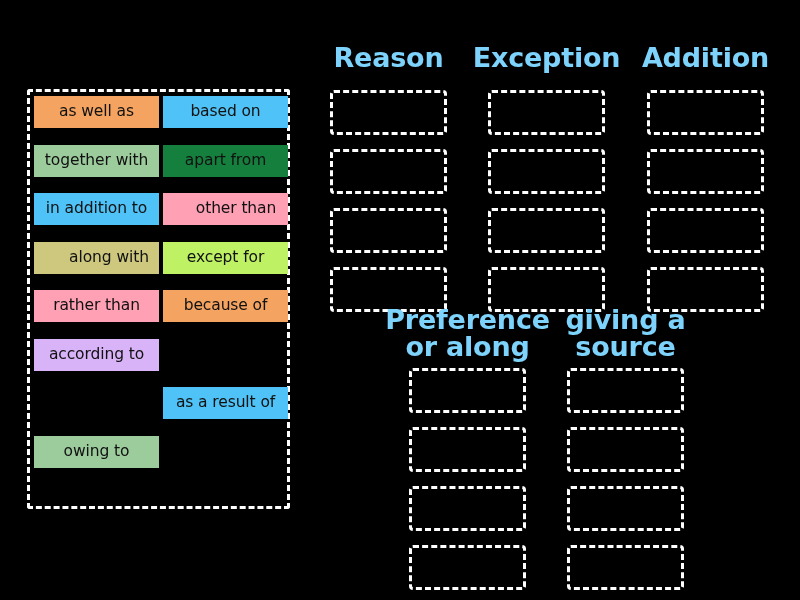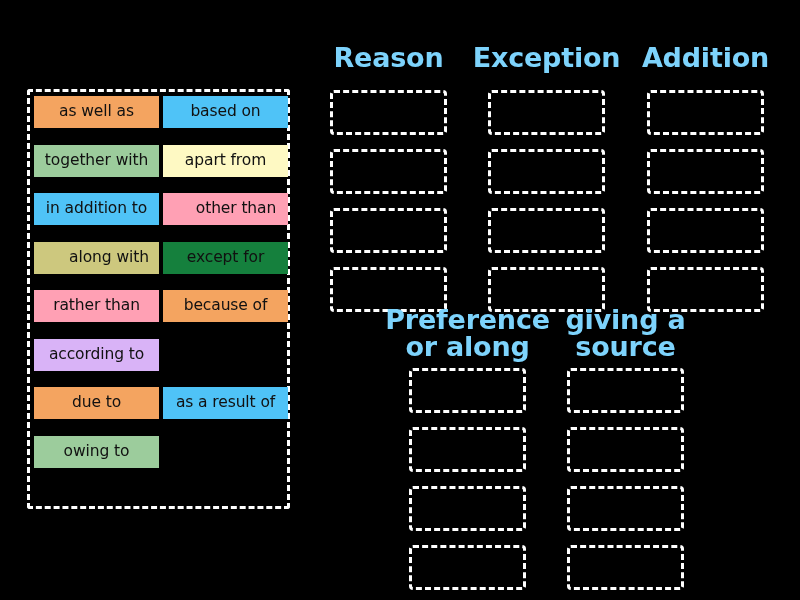--- a/index.html
+++ b/index.html
@@ -80,26 +80,25 @@
 
   <div id="word-bank">
     <div id="word-bank-grid">
         <div class="tile col-l" style="top: 0px; background: rgb(244, 164, 96);">as well as</div>
         <div class="tile col-l" style="top: 48.5px; background: rgb(156, 204, 156);">together
 with</div>
         <div class="tile col-l" style="top: 97px; background: rgb(79, 195, 247);">in addition to</div>
         <div class="tile col-l" style="top: 145.5px; background: rgb(205, 200, 126); padding-left: 28px;">along with</div>
         <div class="tile col-l" style="top: 194px; background: rgb(255, 160, 180);">rather than</div>
         <div class="tile col-l" style="top: 242.5px; background: rgb(217, 179, 247);">according to</div>
-        <div class="tile col-l" style="top: 291px; background: rgb(244, 164, 96);">due to</div>
         <div class="tile col-l" style="top: 339.5px; background: rgb(156, 204, 156);">owing to</div>
         <div class="tile col-r" style="top: 0px; background: rgb(79, 195, 247);">based on</div>
-        <div class="tile col-r" style="top: 48.5px; background: #fef9c3;">apart from</div>
+        <div class="tile col-r" style="top: 48.5px; background: #15803d;">apart from</div>
         <div class="tile col-r" style="top: 97px; background: rgb(255, 160, 180); padding-left: 24px;">other than</div>
-        <div class="tile col-r" style="top: 145.5px; background: #15803d; text-align: center;">except for</div>
+        <div class="tile col-r" style="top: 145.5px; background: #bef264; text-align: center;">except for</div>
         <div class="tile col-r" style="top: 194px; background: rgb(244, 164, 96);">because of</div>
         <div class="tile col-r" style="top: 291px; background: rgb(79, 195, 247);">as a result of</div>
       </div>
   </div>
 
   <div id="categories-layer">
       <div class="cat-title" style="left: 306px; top: 44px; width: 165px;">Reason</div>
       <div class="slot" style="left: 330px; top: 90px; width: 117px; height: 45px;"></div>
       <div class="slot" style="left: 330px; top: 149px; width: 117px; height: 45px;"></div>
       <div class="slot" style="left: 330px; top: 208px; width: 117px; height: 45px;"></div>

